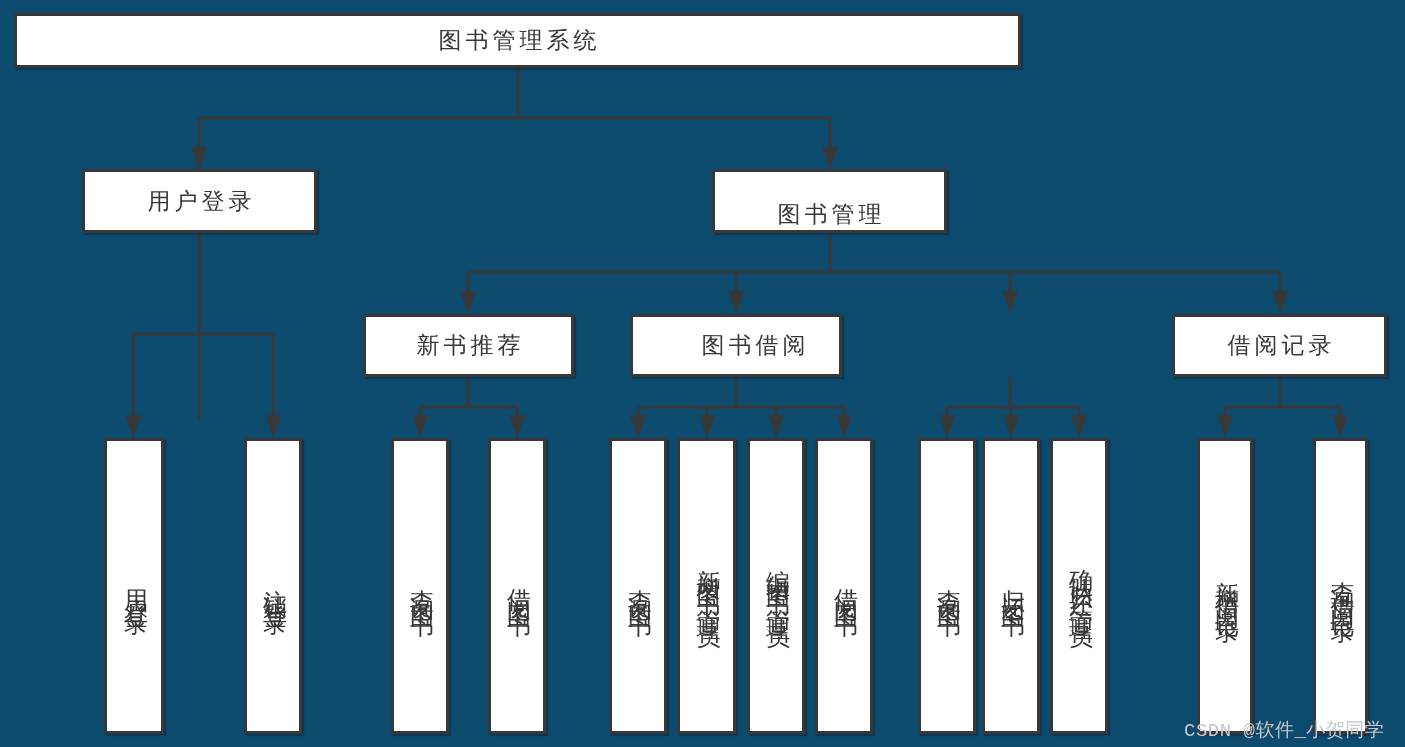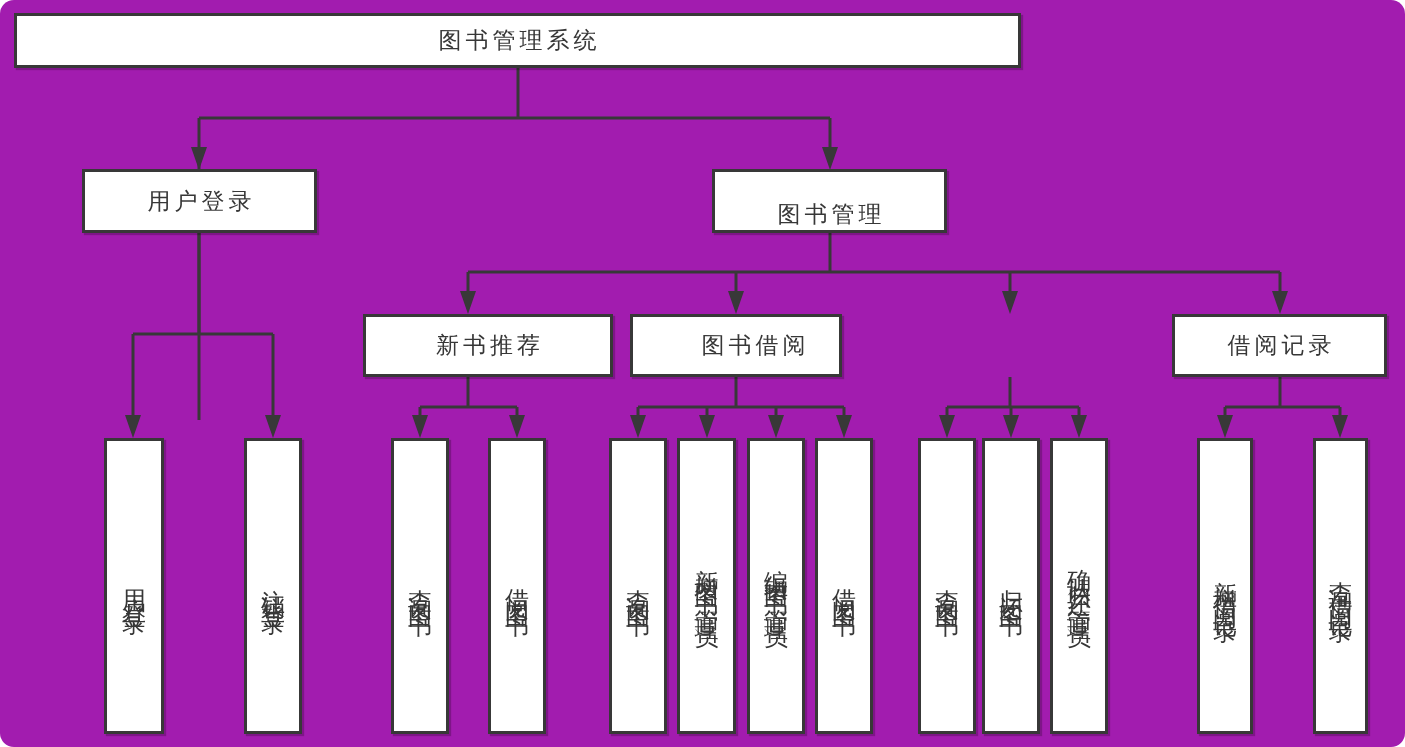--- a/index.html
+++ b/index.html
@@ -1,23 +1,22 @@
 <!DOCTYPE html>
 <html><head>
 <meta charset="utf-8">
 <style>
   html, body { margin: 0; padding: 0; background: #ffffff; }
   .canvas {
     position: relative;
     width: 1405px;
     height: 747px;
-    background: #a21caf;
+    background: #0c4a6e;
     overflow: hidden;
-    font-family: Liberation Serif, serif;
-    border-radius: 14px;
+    font-family: Liberation Mono, monospace;
   }
   .edges {
     position: absolute;
     left: 0; top: 0;
     z-index: 1;
   }
   .box {
     position: absolute;
     box-sizing: border-box;
     background: #ffffff;
@@ -96,21 +95,21 @@
     <span class="hlabel">图书管理系统</span>
   </div>
 
   <div class="box" style="left:82px; top:169px; width:235px; height:64px;">
     <span class="hlabel">用户登录</span>
   </div>
   <div class="box" style="left:712px; top:169px; width:235px; height:64px;align-items:flex-end;">
     <span class="hlabel">图书管理</span>
   </div>
 
-  <div class="box" style="left:363px; top:314px; width:250px; height:63px;">
+  <div class="box" style="left:363px; top:314px; width:211px; height:63px;">
     <span class="hlabel">新书推荐</span>
   </div>
   <div class="box" style="left:630px; top:314px; width:212px; height:63px;padding-left:35px;">
     <span class="hlabel">图书借阅</span>
   </div>
   <div class="box" style="left:1172px; top:314px; width:215px; height:63px;">
     <span class="hlabel">借阅记录</span>
   </div>
 
   <div class="box" style="left:104px; top:438px; width:60px; height:296px;">
@@ -150,14 +149,15 @@
     <span class="vlabel">确认归还（管理员）</span>
   </div>
 
   <div class="box" style="left:1197px; top:438px; width:56px; height:296px;">
     <span class="vlabel">新增借阅记录</span>
   </div>
   <div class="box" style="left:1313px; top:438px; width:55px; height:296px;">
     <span class="vlabel">查询借阅记录</span>
   </div>
 
+  <div class="watermark">CSDN @软件_小贺同学</div>
 
 </div>
 
 </body></html>

